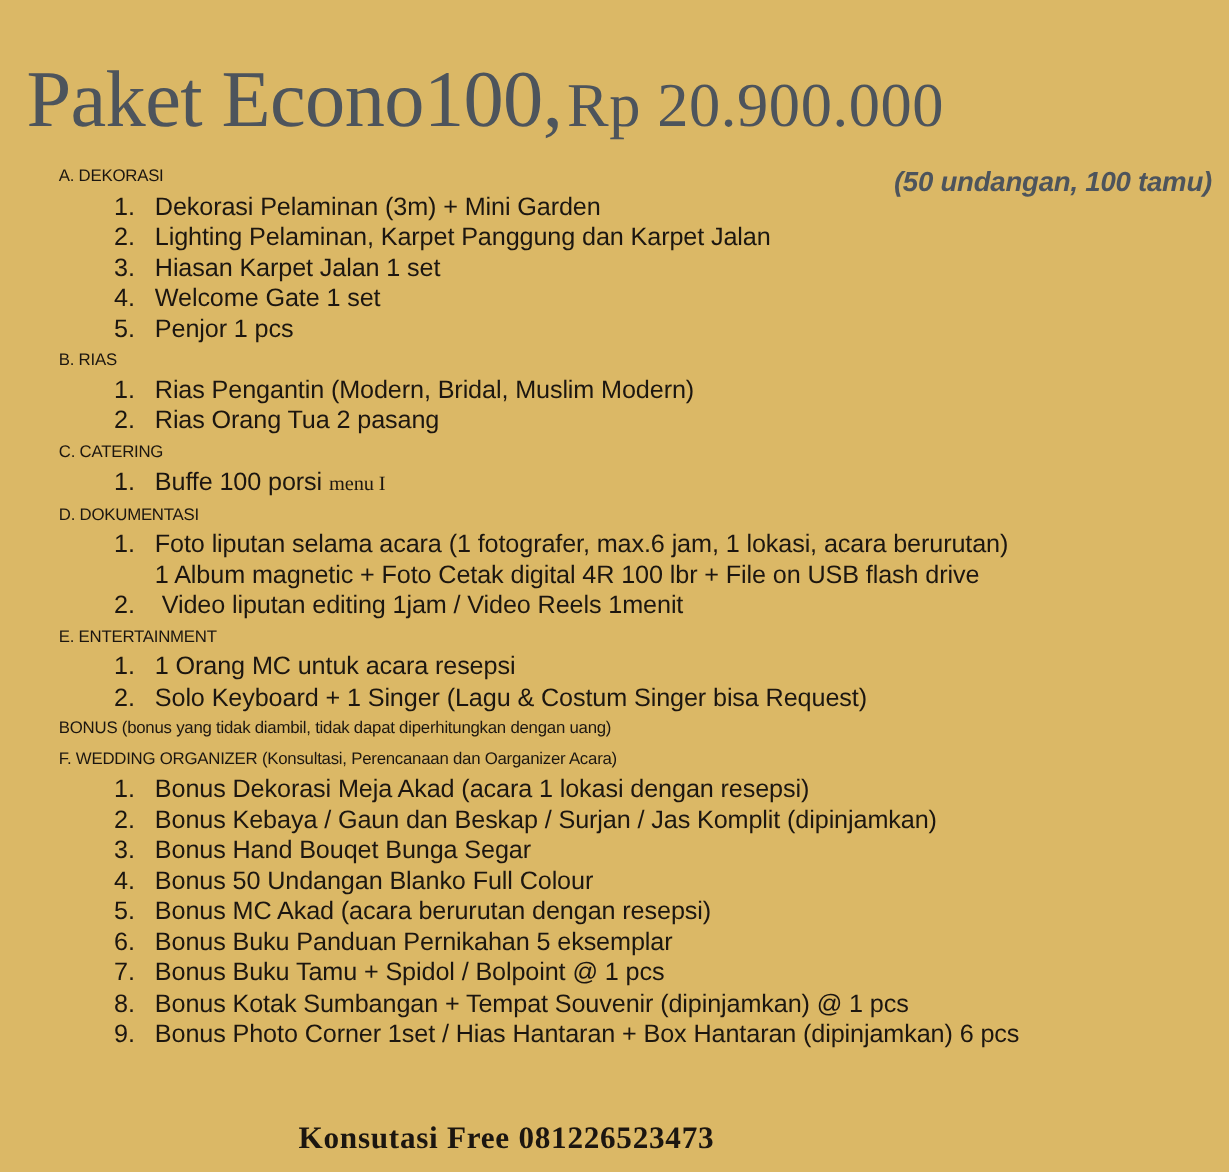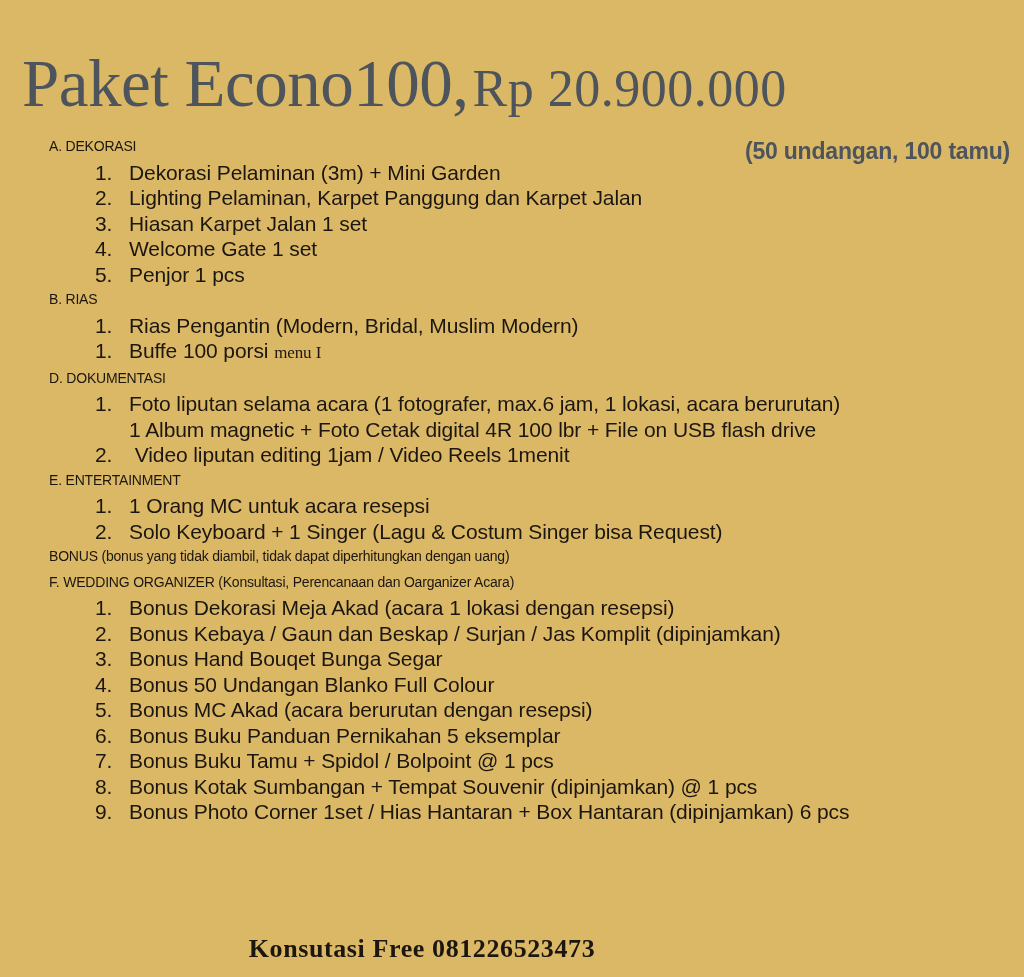--- a/index.html
+++ b/index.html
@@ -130,32 +130,34 @@
 </style>
 </head>
 <body style="background: rgb(219, 184, 102); color: rgb(28, 22, 16);">
 
 <div class="flyer">
 
   <div class="header">
     <div class="title-row">
       <span class="title-main" style="color: rgb(77, 84, 92);">Paket Econo100,</span><span class="title-price" style="color: rgb(77, 84, 92);">Rp 20.900.000</span>
     </div>
-    <div class="guest-note" style="color: rgb(77, 84, 92);">(50 undangan, 100 tamu)</div>
+    <div class="guest-note" style="color: rgb(77, 84, 92); font-style: italic;">(50 undangan, 100 tamu)</div>
   </div>
 
   <div class="content">
       <div class="section-head">A. DEKORASI</div>
       <div class="item"><span class="num">1.</span><span class="txt">Dekorasi Pelaminan (3m) + Mini Garden</span></div>
       <div class="item"><span class="num">2.</span><span class="txt">Lighting Pelaminan, Karpet Panggung dan Karpet Jalan</span></div>
       <div class="item"><span class="num">3.</span><span class="txt">Hiasan Karpet Jalan 1 set</span></div>
       <div class="item"><span class="num">4.</span><span class="txt">Welcome Gate 1 set</span></div>
       <div class="item"><span class="num">5.</span><span class="txt">Penjor 1 pcs</span></div>
       <div class="section-head">B. RIAS</div>
       <div class="item"><span class="num">1.</span><span class="txt">Rias Pengantin (Modern, Bridal, Muslim Modern)</span></div>
+      <div class="item"><span class="num">2.</span><span class="txt">Rias Orang Tua 2 pasang</span></div>
+      <div class="section-head">C. CATERING</div>
       <div class="item"><span class="num">1.</span><span class="txt">Buffe 100 porsi </span><span class="serif">menu I</span></div>
       <div class="section-head">D. DOKUMENTASI</div>
       <div class="item"><span class="num">1.</span><span class="txt">Foto liputan selama acara (1 fotografer, max.6 jam, 1 lokasi, acara berurutan)</span></div>
       <div class="subline">1 Album magnetic + Foto Cetak digital 4R 100 lbr + File on USB flash drive</div>
       <div class="item"><span class="num">2.</span><span class="txt"> Video liputan editing 1jam / Video Reels 1menit</span></div>
       <div class="section-head">E. ENTERTAINMENT</div>
       <div class="item"><span class="num">1.</span><span class="txt">1 Orang MC untuk acara resepsi</span></div>
       <div class="item"><span class="num">2.</span><span class="txt">Solo Keyboard + 1 Singer (Lagu &amp; Costum Singer bisa Request)</span></div>
       <div class="section-head">BONUS (bonus yang tidak diambil, tidak dapat diperhitungkan dengan uang)</div>
       <div class="section-head">F. WEDDING ORGANIZER (Konsultasi, Perencanaan dan Oarganizer Acara)</div>

